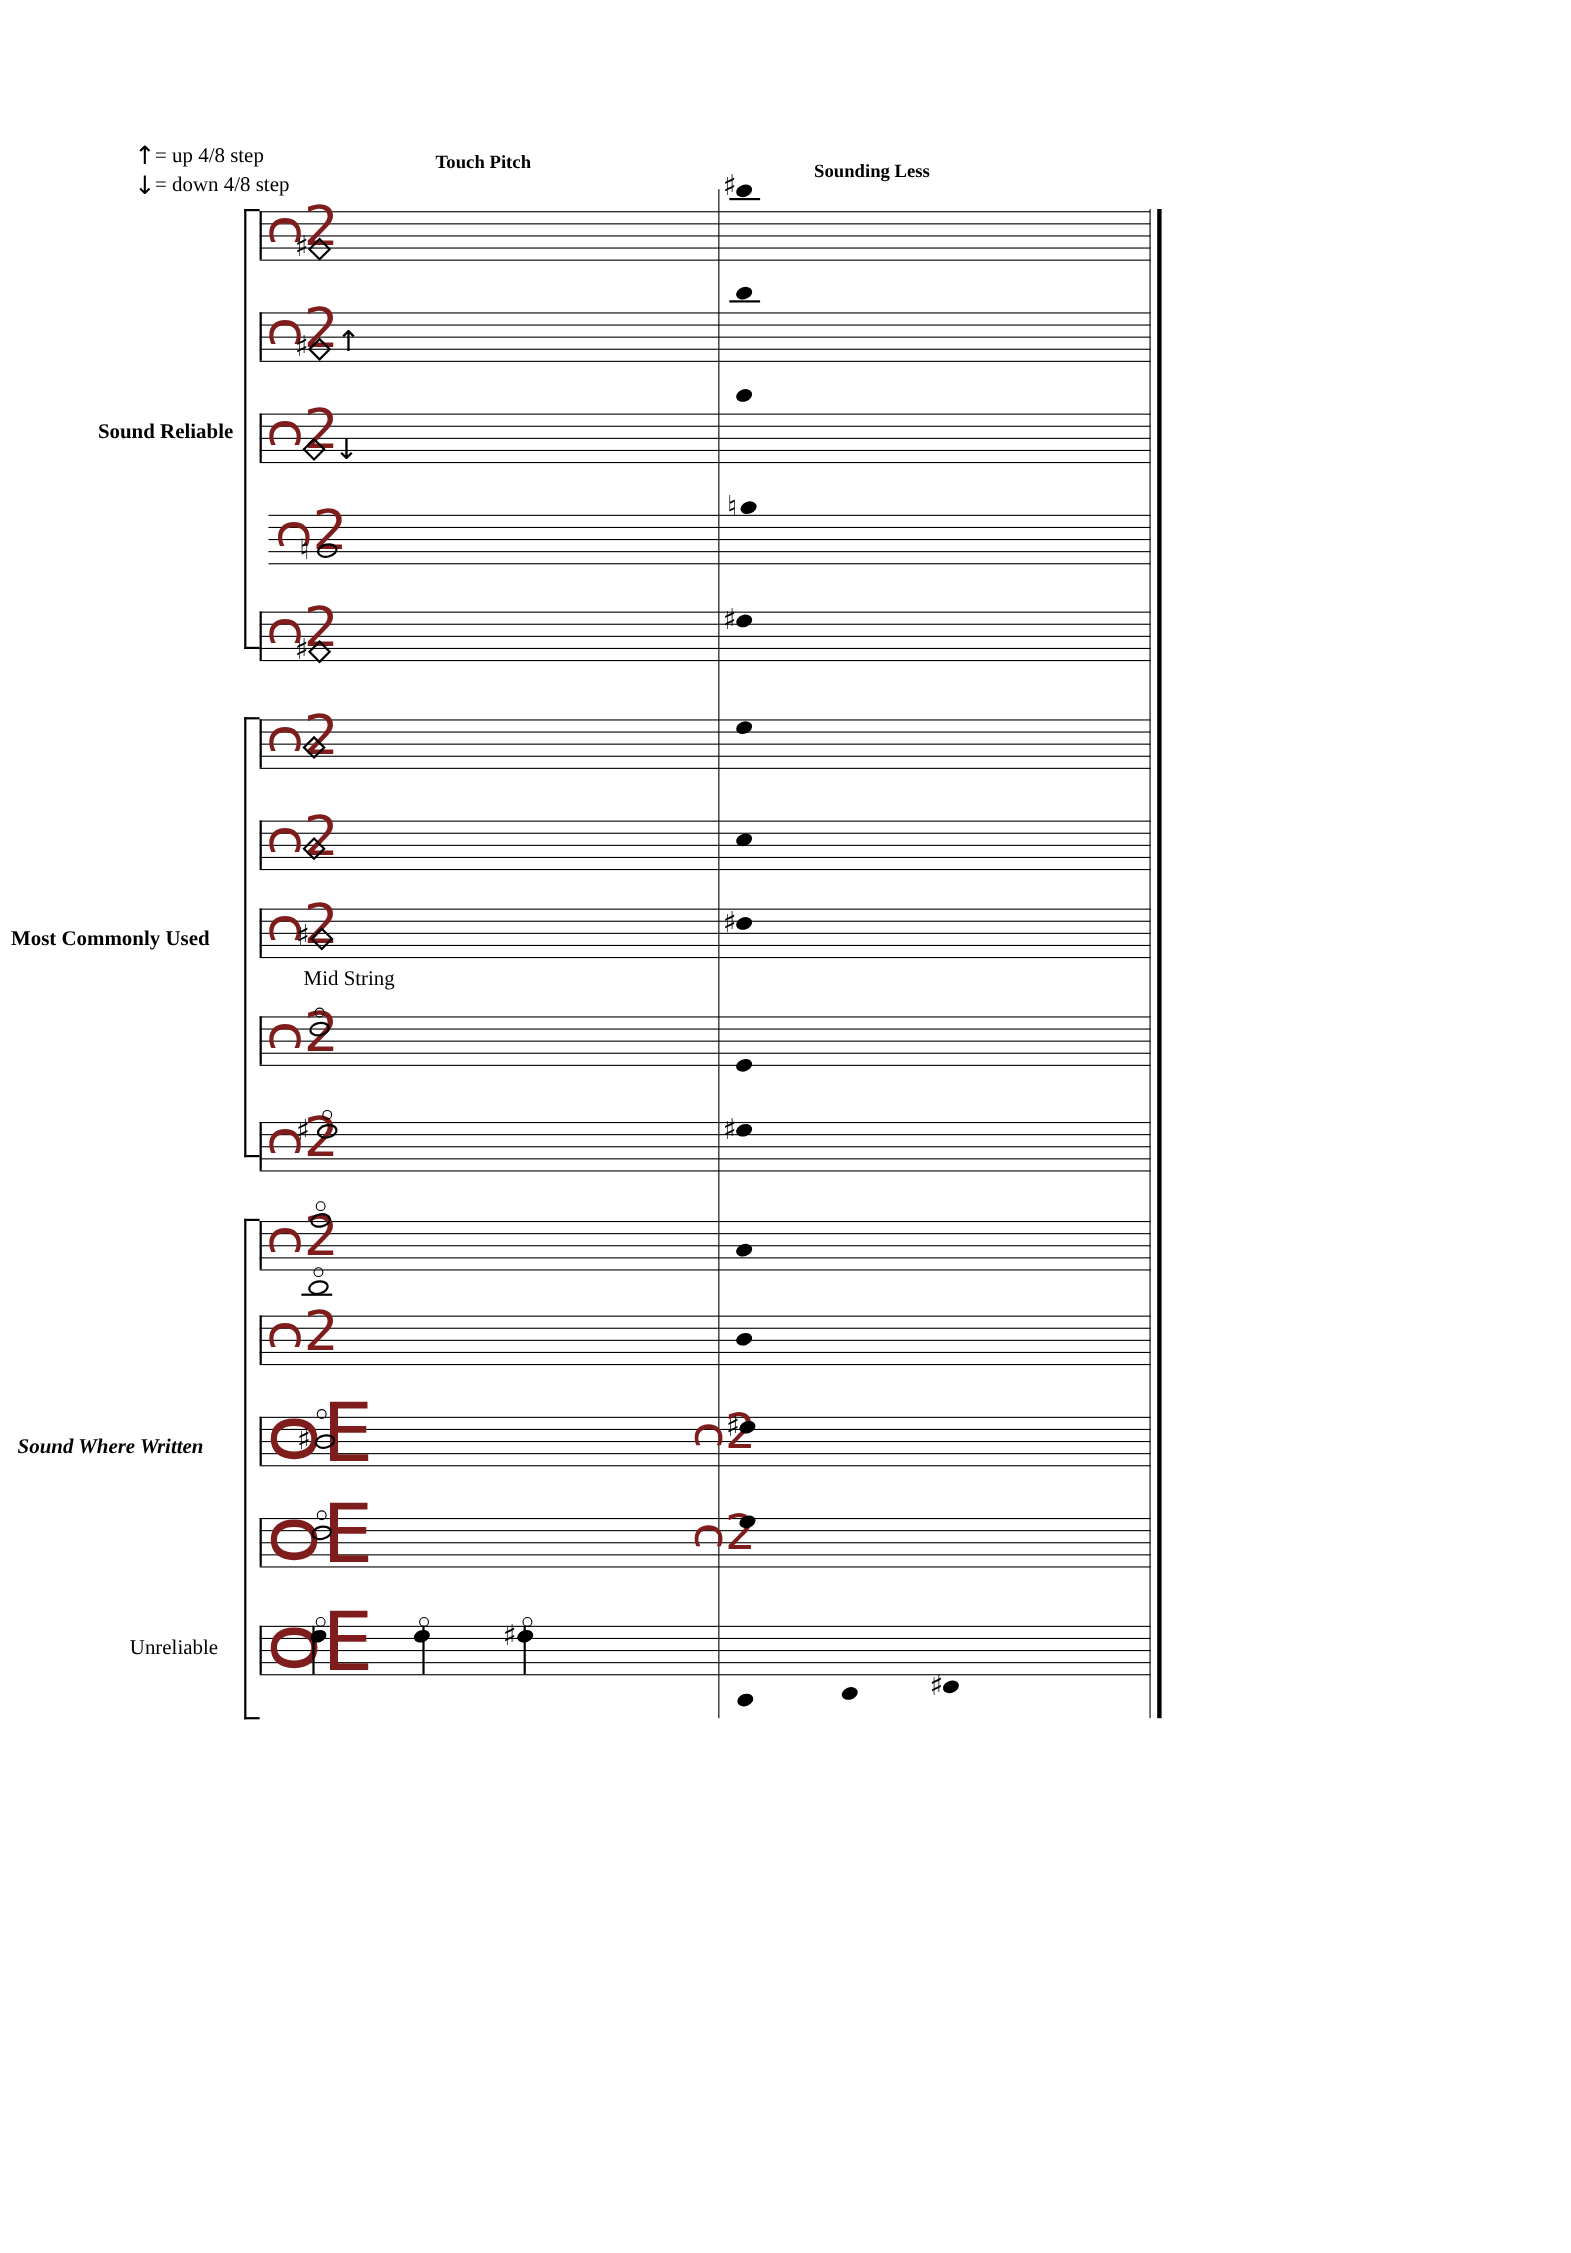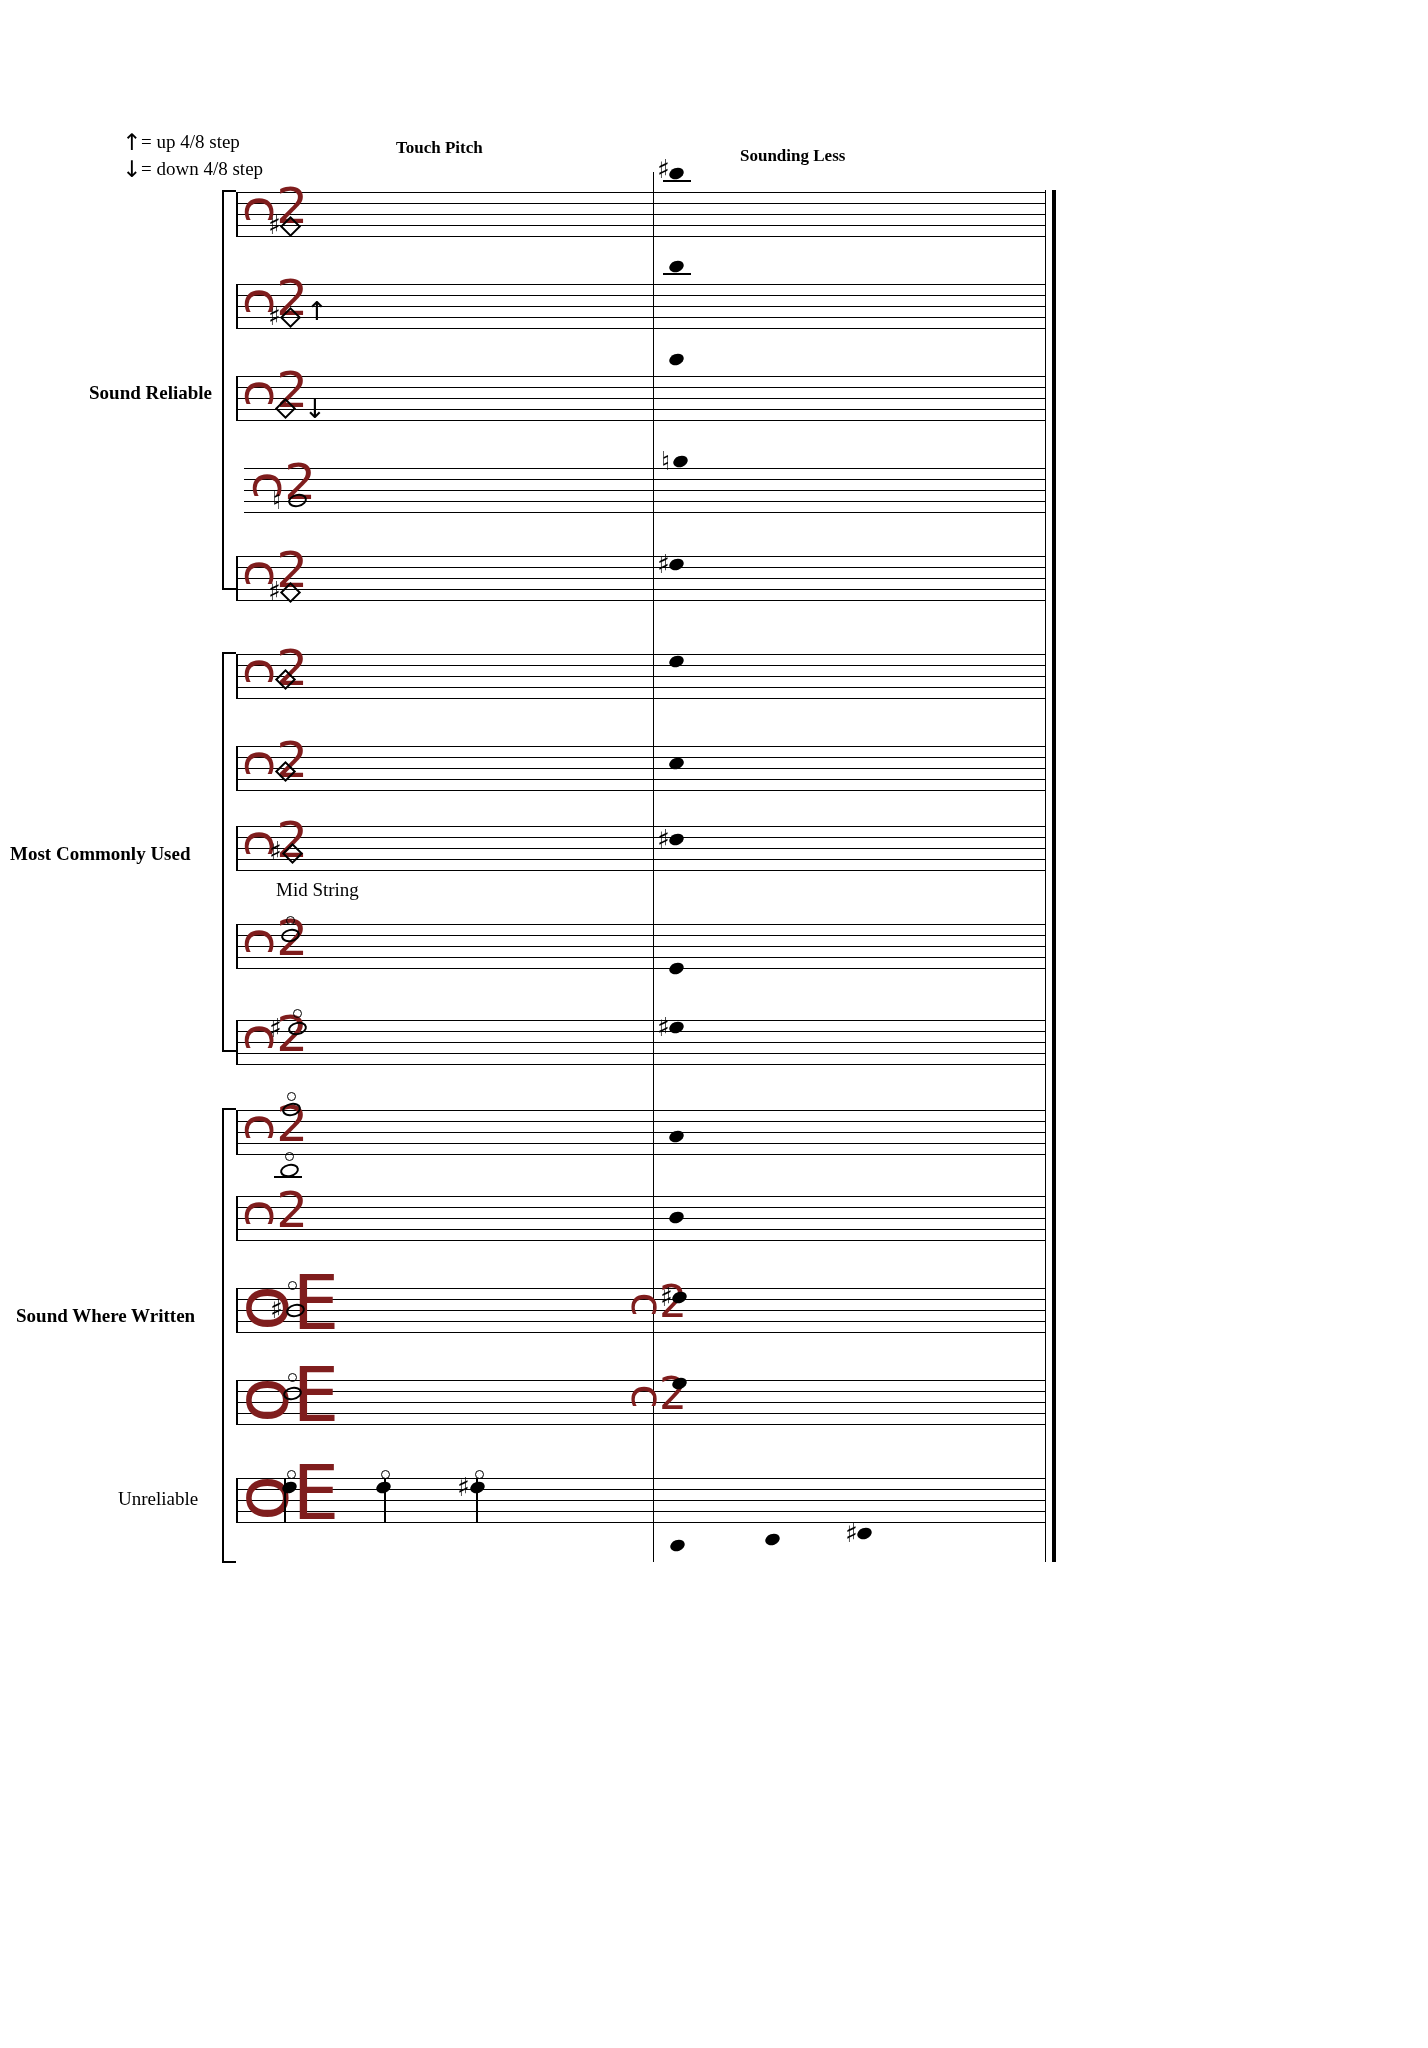--- a/index.html
+++ b/index.html
@@ -32,21 +32,21 @@
   #hdr-touch{left:396px;top:138px;}
   #hdr-sound{left:740px;top:146px;}
 
   
   .section-label{
     position:absolute;font-weight:bold;font-size:19px;white-space:nowrap;
     font-family:"Liberation Serif","DejaVu Serif",serif;
   }
   #lbl-less{left:89px;top:382px;}
   #lbl-common{left:10px;top:843px;}
-  #lbl-sww{left:16px;top:1305px;}
+  #lbl-sww{left:16px;top:1305px;font-style:italic;}
   #lbl-unreliable{left:118px;top:1488px;font-weight:400;font-size:19px;}
 
   
   .system{position:absolute;}
   .sline{position:absolute;height:1px;background:#000;}
 
   
   .bracket{position:absolute;width:2px;background:#000;}
   .bracket-top,.bracket-bot{position:absolute;height:2px;background:#000;}
 

